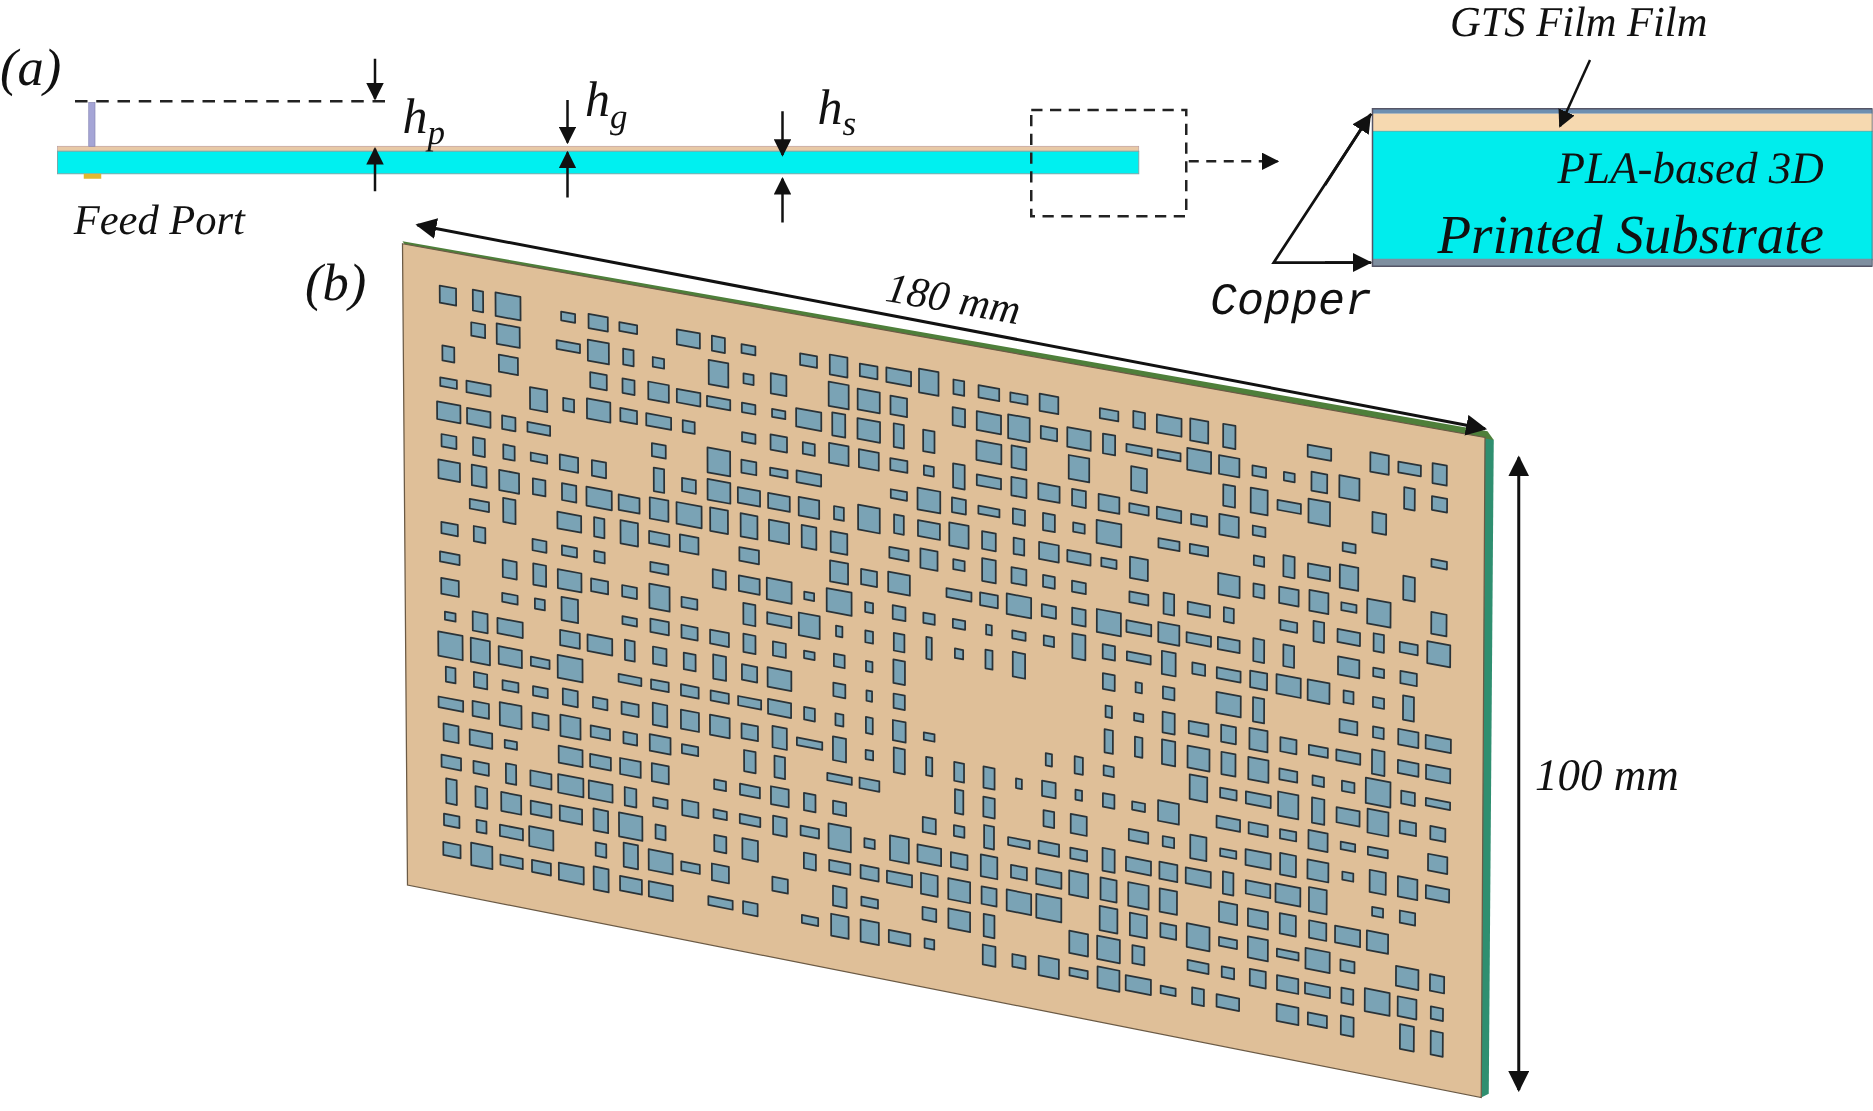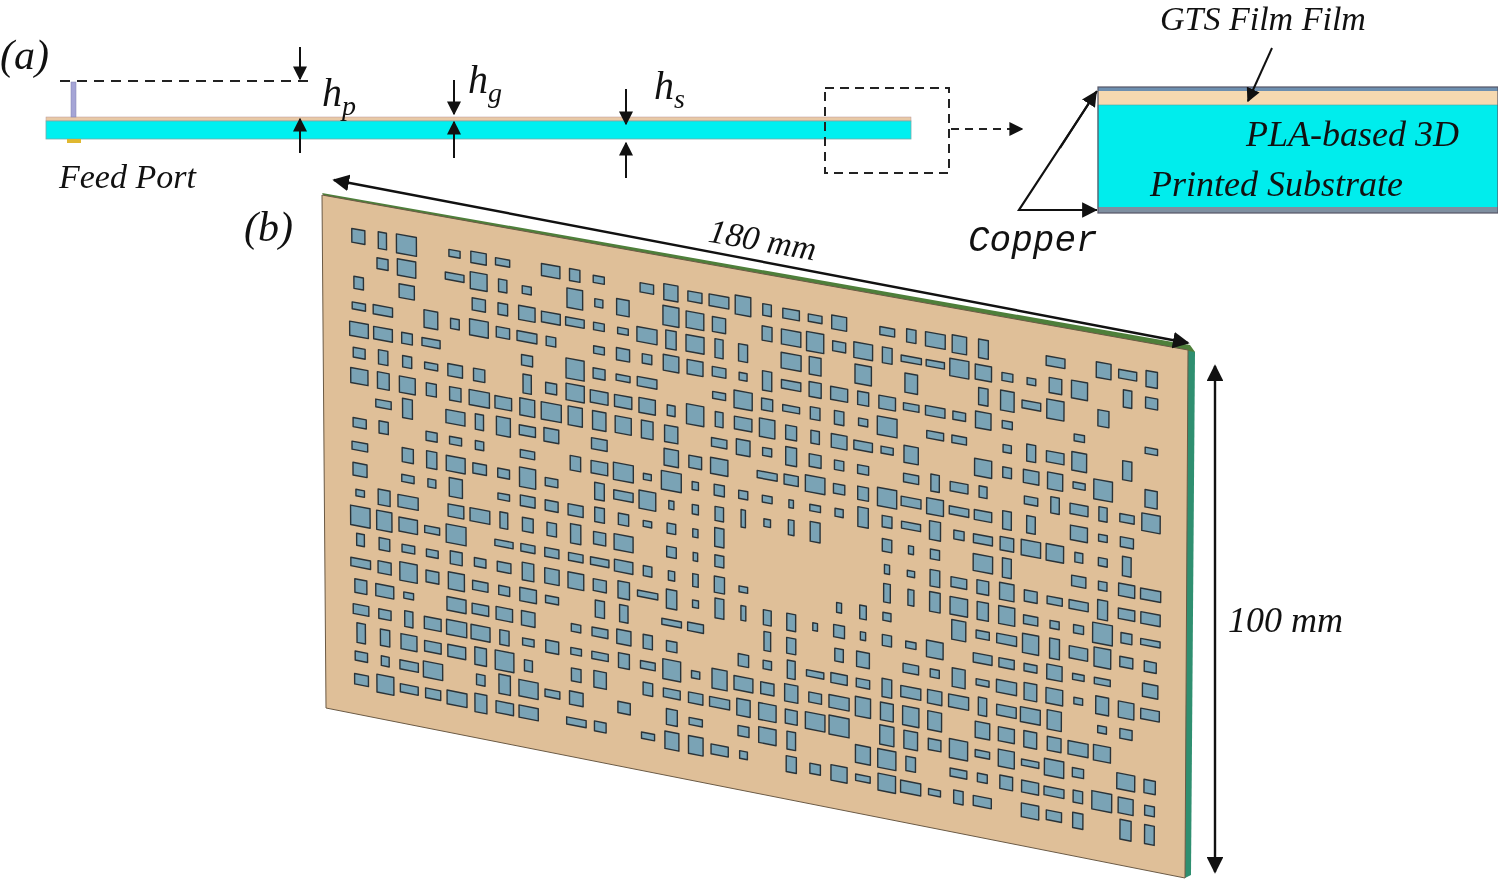--- a/index.html
+++ b/index.html
@@ -633,18 +633,18 @@
 
 <div class="lbl" style="left:0px;top:34px;font-size:42px;">(a)</div>
 <div class="lbl" style="left:30px;top:160px;font-size:34px;margin-left:29px;">Feed Port</div>
 
 <div class="lbl" style="left:322px;top:73px;font-size:40px;"><span>h</span><sub style="font-size:28px;">p</sub></div>
 <div class="lbl" style="left:468px;top:60px;font-size:40px;"><span>h</span><sub style="font-size:28px;">g</sub></div>
 <div class="lbl" style="left:640px;top:66px;font-size:40px;margin-left:14px;"><span>h</span><sub style="font-size:28px;">s</sub></div>
 
 <div class="lbl" style="left:1160px;top:2px;font-size:34px;">GTS Film Film</div>
 <div class="lbl" style="left:1204px;top:116px;font-size:36px;margin-left:42px;">PLA-based 3D</div>
-<div class="lbl" style="left:1150px;top:166px;font-size:36px;">Printed Substrate</div>
+<div class="lbl" style="left:1150px;top:166px;font-size:44px;">Printed Substrate</div>
 <div class="lbl" style="left:968px;top:224px;font-size:36px;font-family:Liberation Mono, monospace;">Copper</div>
 
 <div class="lbl" style="left:244px;top:206px;font-size:42px;">(b)</div>
 <div class="lbl" style="left:712px;top:214px;font-size:34px;transform:rotate(10deg);transform-origin:left top;">180 mm</div>
 <div class="lbl" style="left:1228px;top:602px;font-size:36px;">100 mm</div>
 
 </body></html>

